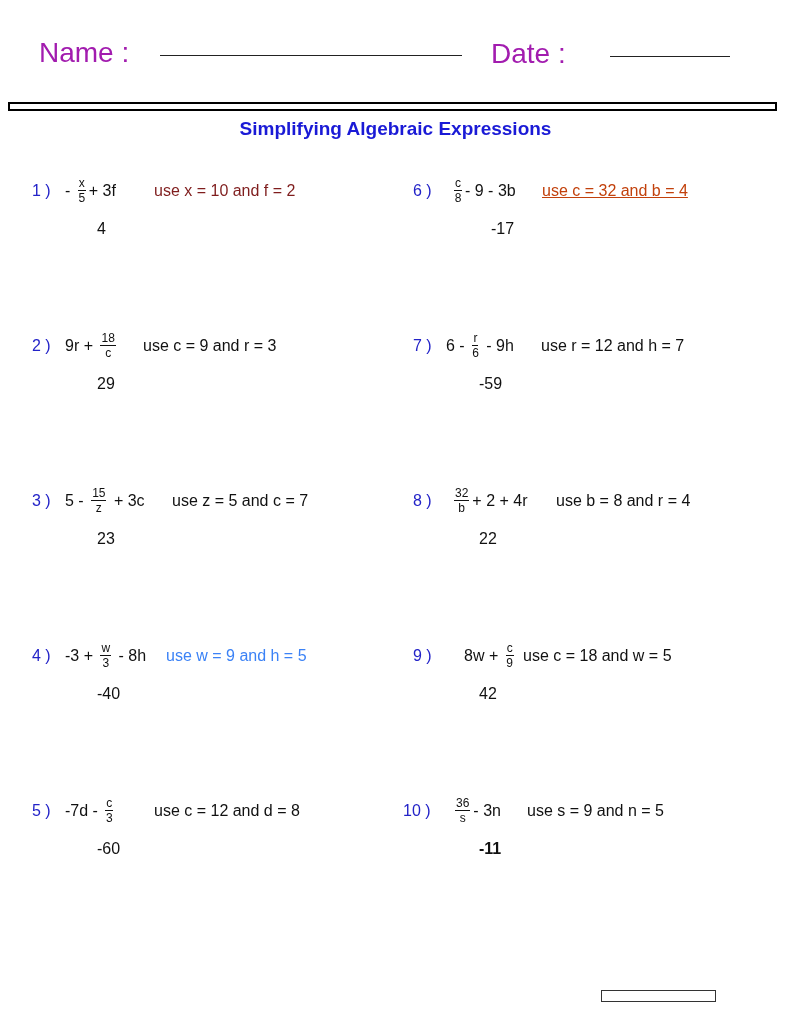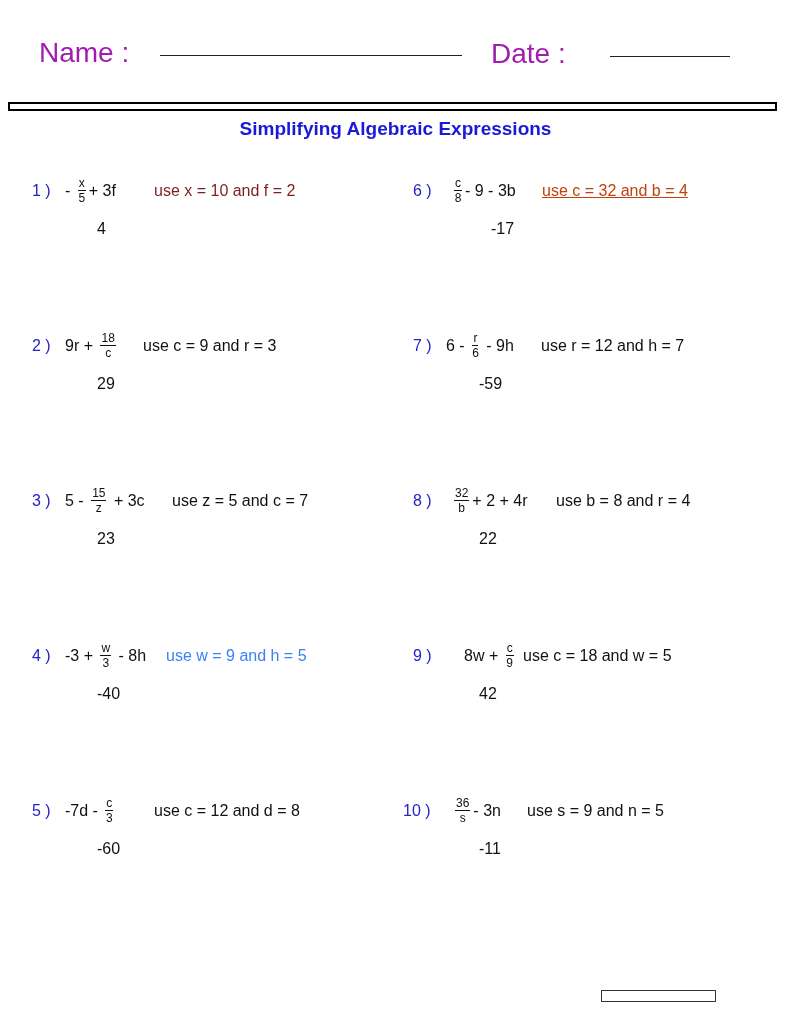--- a/index.html
+++ b/index.html
@@ -156,17 +156,17 @@
       <span class="num" style="left:0">10 )</span>
       <span class="expr" style="left:49px; top:-2px;justify-content:flex-end;">
         <span class="txt"></span>
         <span class="frac">
           <span class="n">36</span>
           <span class="d">s</span>
         </span>
         <span class="txt">- 3n</span>
       </span>
       <span class="num" style="left:124px; color:#111;">use  s = 9 and n = 5</span>
-      <span class="ans" style="left:76px; top:38px;">-11</span>
+      <span class="ans" style="left:76px; top:38px;font-weight:bold;">-11</span>
     </div>
   </div>
 
 <div class="box"></div>
 
 </body></html>

